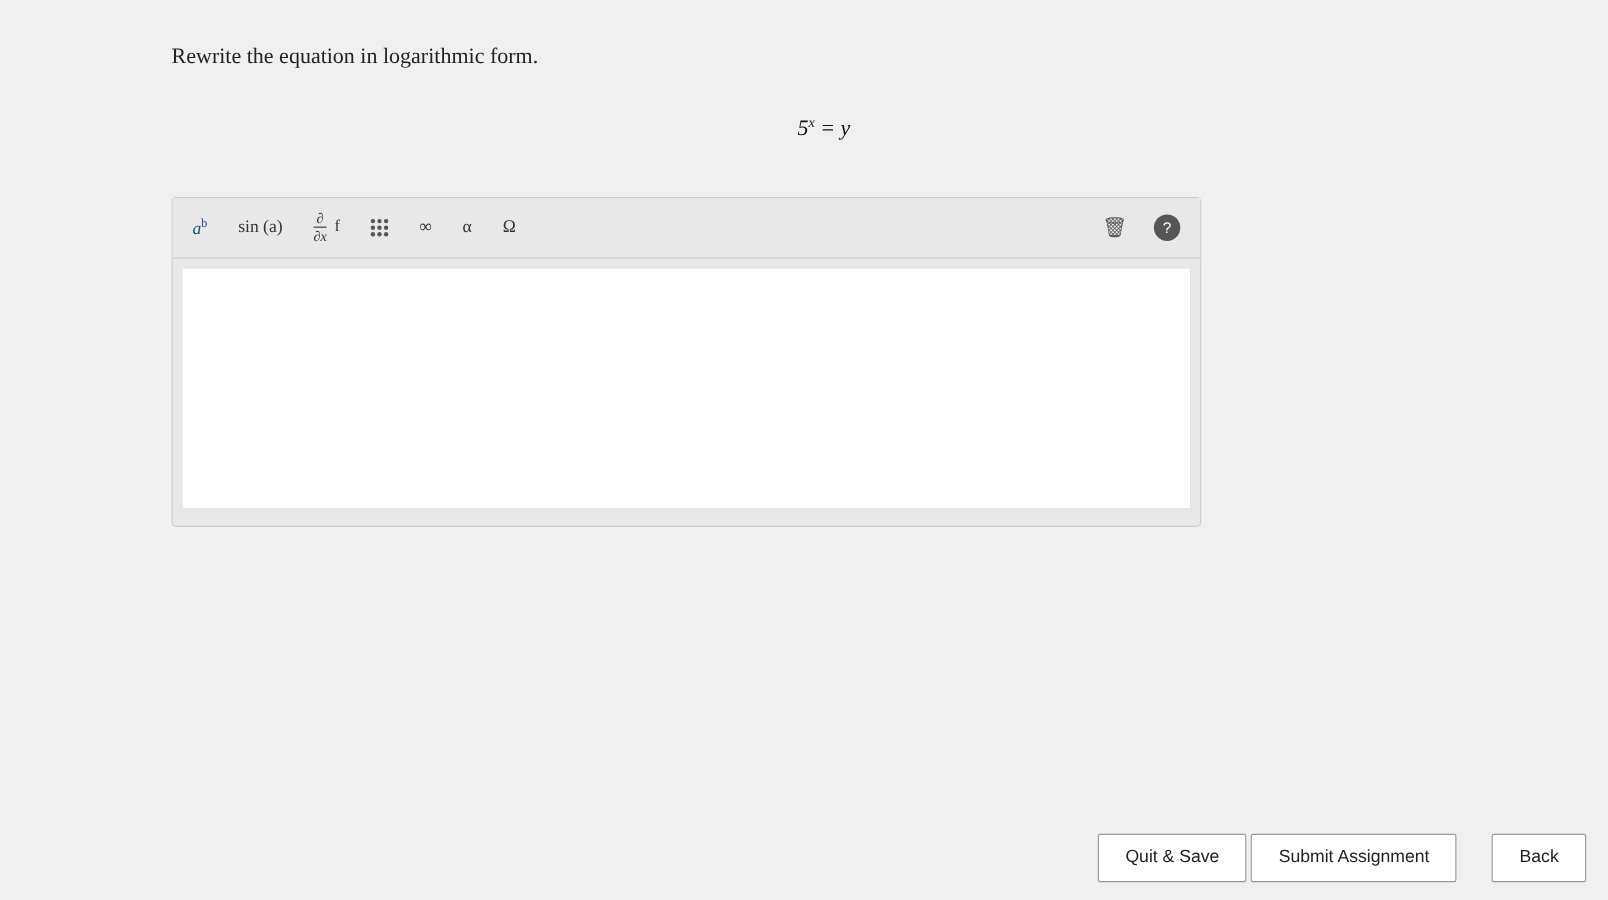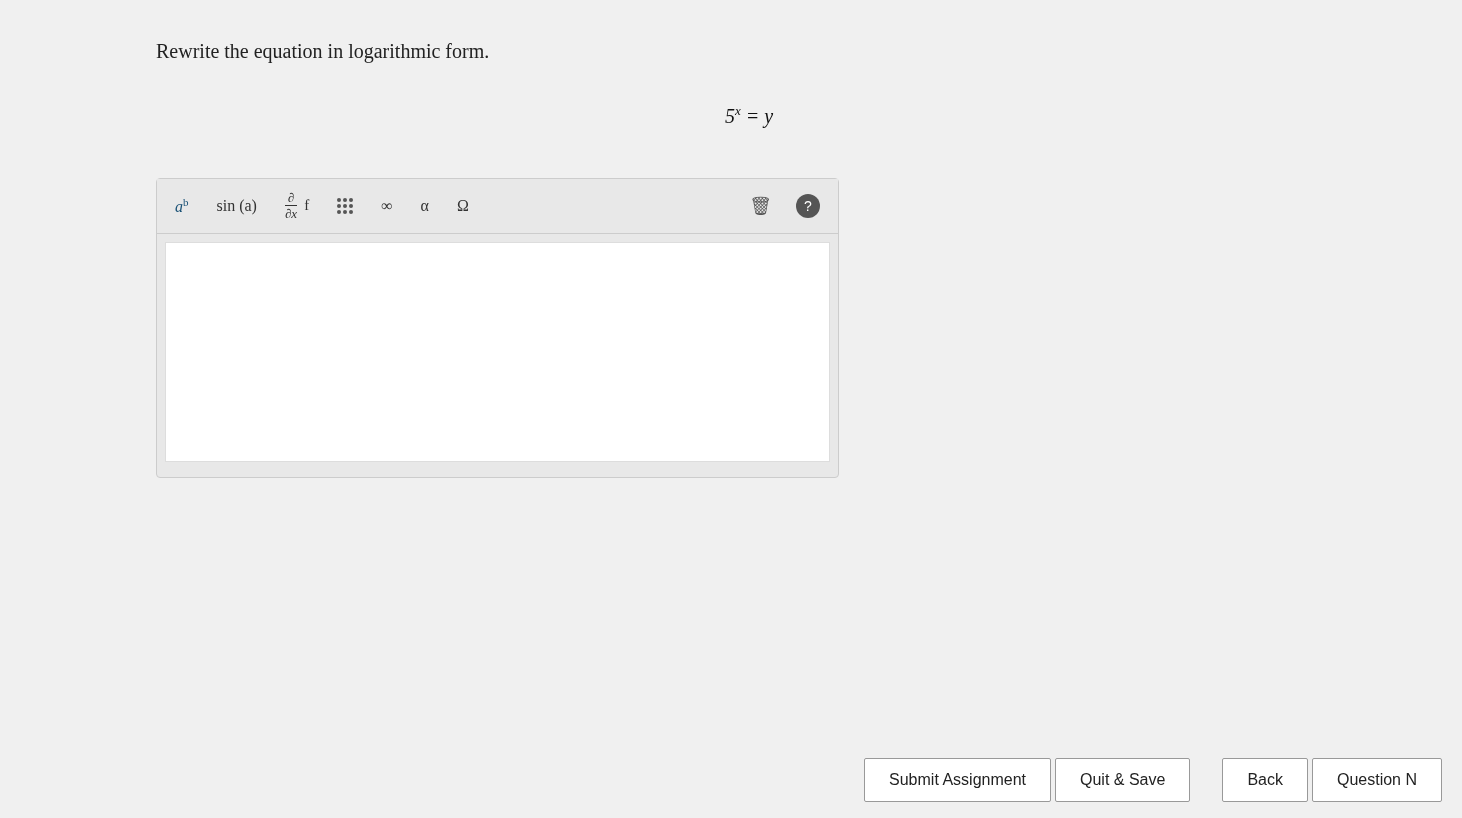--- a/index.html
+++ b/index.html
@@ -57,21 +57,21 @@
     }
 
     .hint-text .code-example {
       font-family: Georgia, serif;
     }
 
     .math-editor-wrapper {
       background-color: #e8e8e8;
       border: 1px solid #ccc;
       border-radius: 4px;
-      width: 683px;
+      width: 936px;
       min-height: 300px;
       position: relative;
     }
 
     .math-editor-toolbar {
       display: flex;
       align-items: center;
       padding: 8px 12px;
       border-bottom: 1px solid #ccc;
       background-color: #e8e8e8;
@@ -292,18 +292,17 @@
       </div>
     </div>
 
     <div class="math-editor-input-area">
     </div>
   </div>
 
 </div>
 
 <div class="bottom-bar">
+  <button class="bottom-btn">Quit &amp; Save</button>
   <button class="bottom-btn">Submit Assignment</button>
-  <button class="bottom-btn">Quit &amp; Save</button>
   <div style="width: 24px;"></div>
   <button class="bottom-btn">Back</button>
-  <button class="bottom-btn">Question N</button>
 </div>
 
 </body></html>

